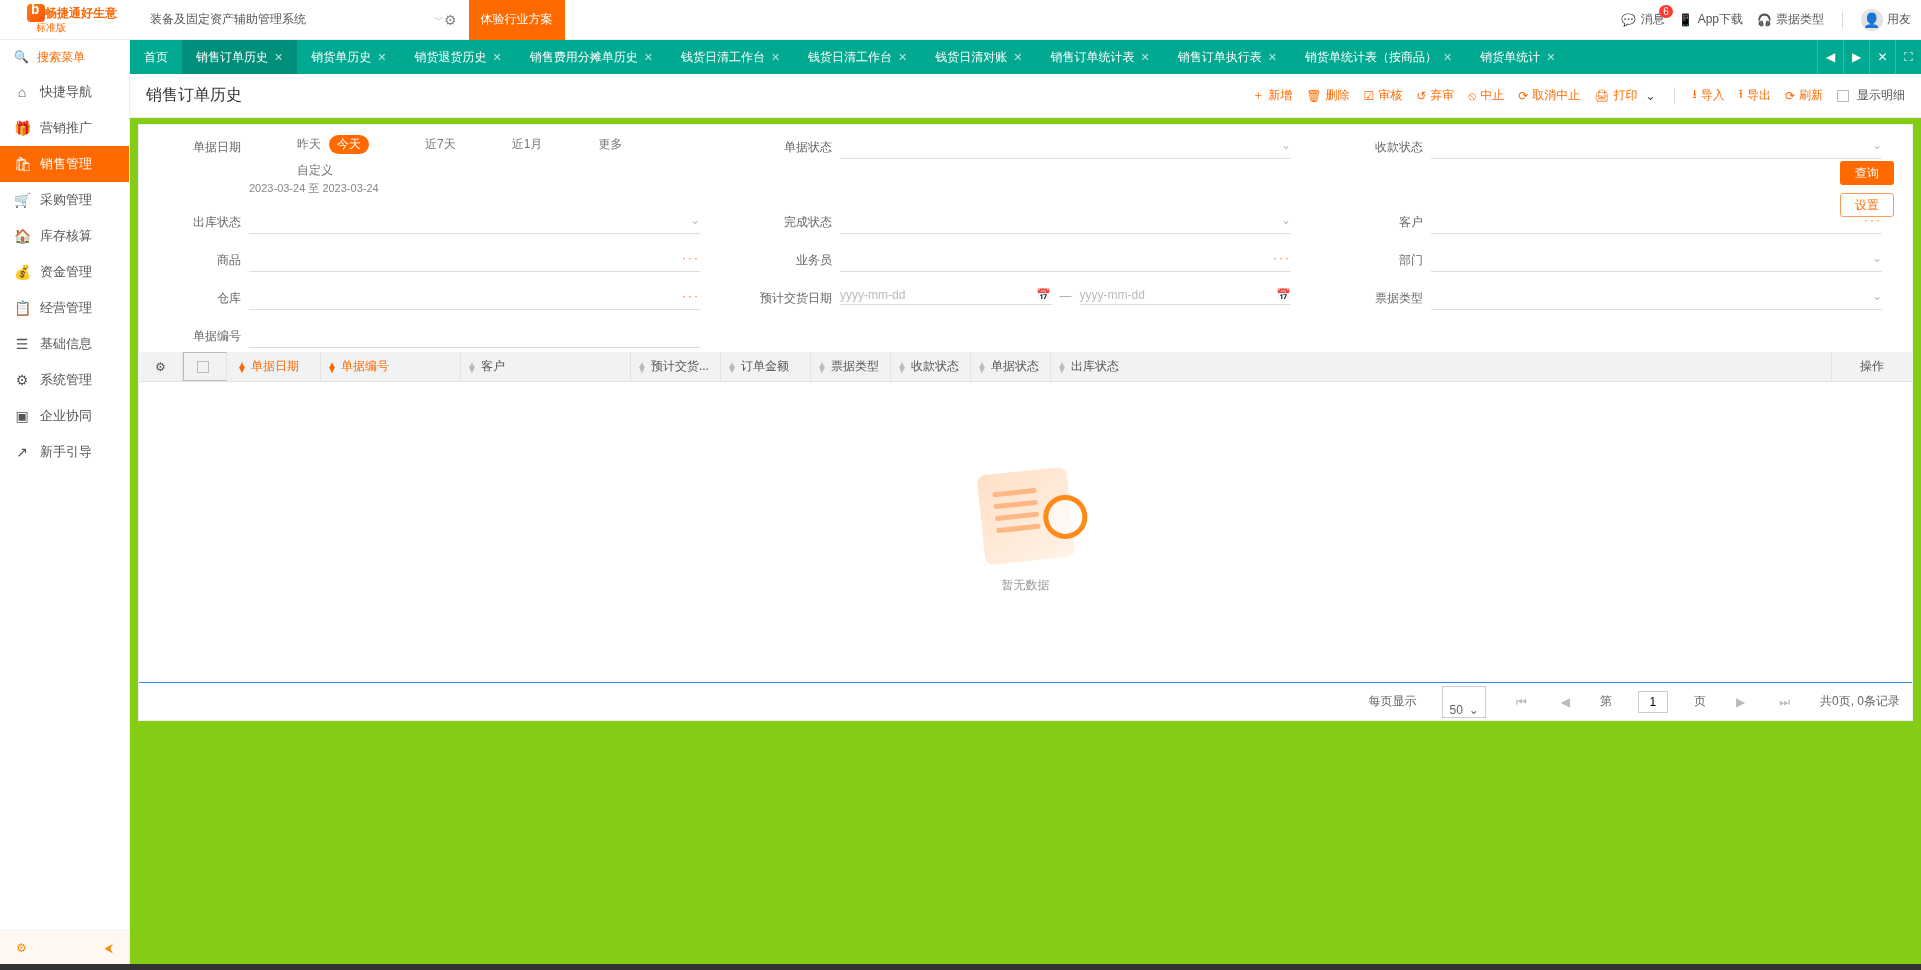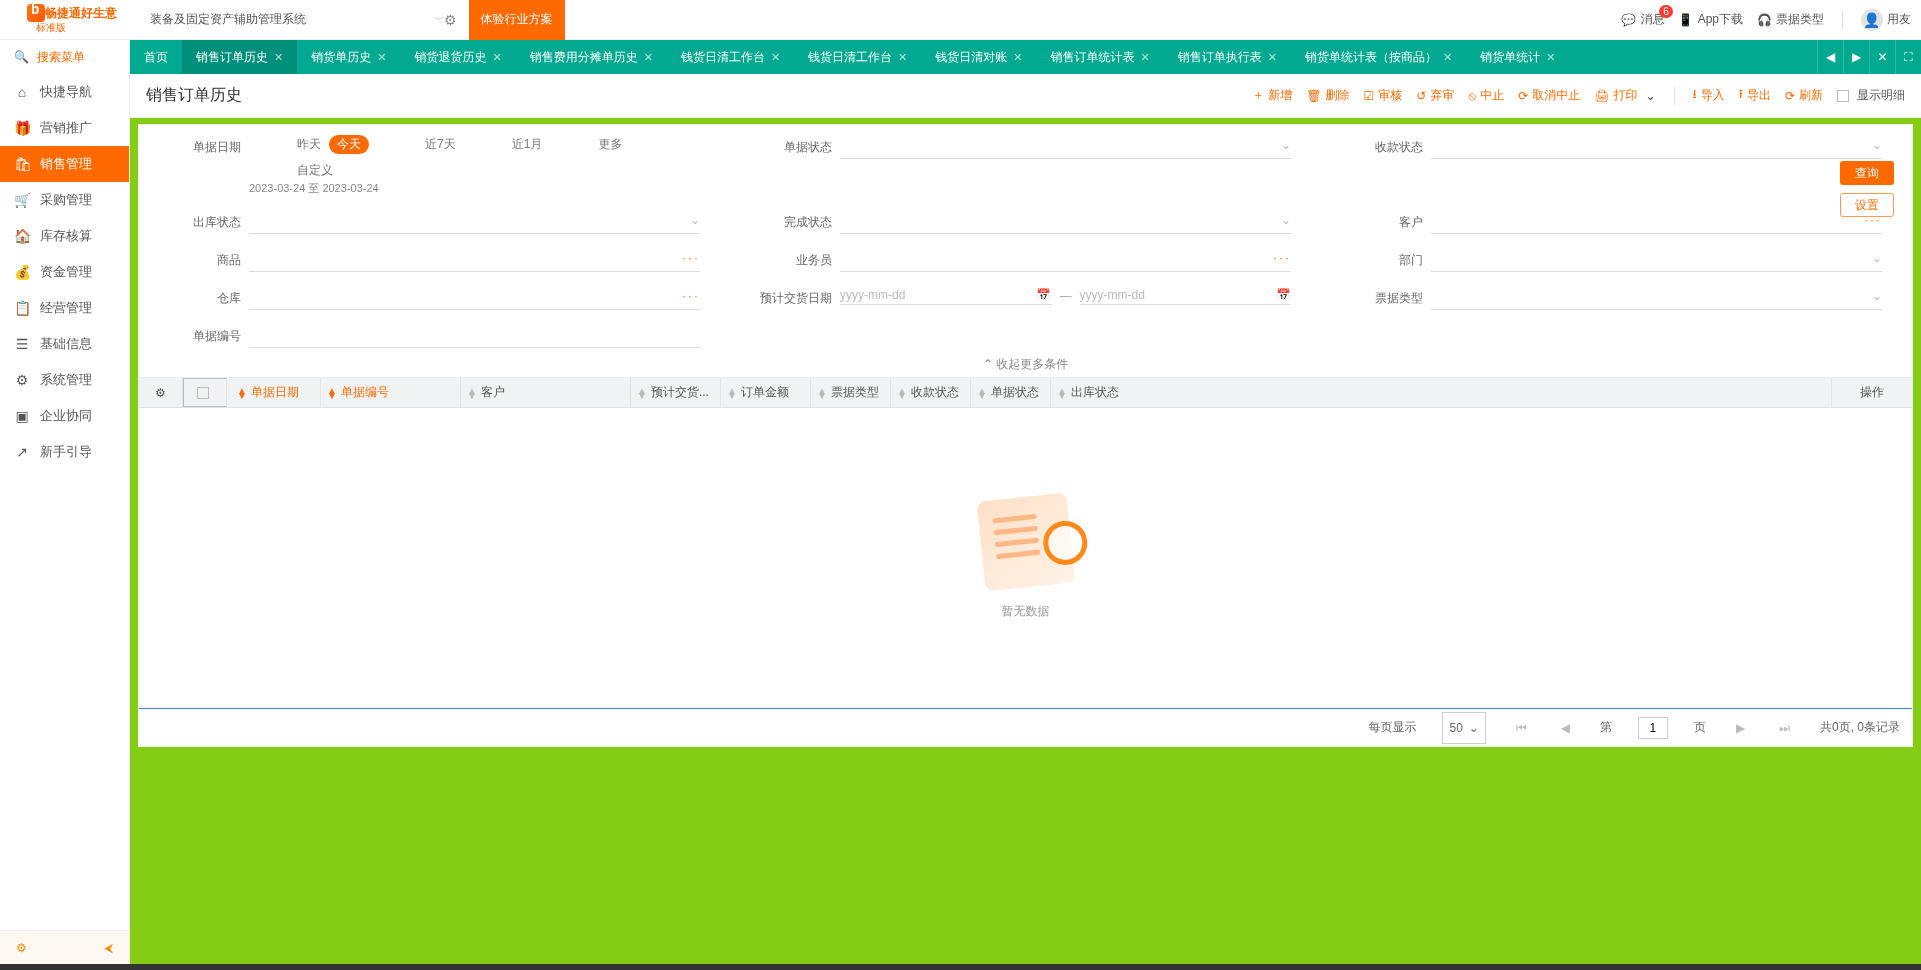--- a/index.html
+++ b/index.html
@@ -88,21 +88,21 @@
 .th.orange .sort{ color:#ff6a00;}
 .th.orange{ color:#ff6a00;}
 .empty{ height:300px; display:flex; flex-direction:column; align-items:center; justify-content:center; color:#999; font-size:12px; gap:16px;}
 .empty-ill{ width:90px; height:90px; background:linear-gradient(145deg,#ffe0c7,#fff3e8); border-radius:8px; position:relative; transform:rotate(-6deg);}
 .empty-ill::before{content:""; position:absolute; left:14px; top:18px; width:44px; height:5px; background:#ffb885; border-radius:2px; box-shadow:0 12px 0 #ffb885,0 24px 0 #ffb885,0 36px 0 #ffb885;}
 .empty-ill::after{content:""; position:absolute; right:-16px; top:28px; width:34px; height:34px; border:5px solid #ff8a1a; border-radius:50%; background:rgba(255,255,255,.6);}
 .tfoot{ display:flex; align-items:center; height:38px; border-top:1px solid #3b82f6; padding:0 12px; font-size:12px; color:#666; gap:26px;}
 .tfoot .sp{ margin-left:auto;}
 .page-inp{ width:30px; height:22px; border:1px solid #ccc; text-align:center; font-size:12px;}
 .pg-btn{ color:#bbb; cursor:pointer; padding:0 4px;}
-.sel{ border:1px solid #ccc; height:32px; padding:0 6px; display:flex; align-items:center; gap:6px;}
+.sel{ border:1px solid #ccc; height:32px; padding:0 6px; display:flex; align-items:flex-end; gap:6px;}
 
 .bottom-strip{ height:6px; background:#333;}
 </style>
 </head>
 <body>
 
 <div class="app">
 
   <div class="topbar">
     <div class="logo-area">
@@ -412,23 +412,20 @@
             </div>
 
           <div class="frow">
               <div class="flabel">单据编号</div>
               <div class="fctrl"></div>
             </div>
           <div></div>
             <div></div>
         </div>
       </div>
-      <div class="collapse-bar">
-        <span>⌃ </span><span>收起更多条件</span>
-      </div>
 
       <div class="tbl-wrap">
         <div class="thead">
           <div class="th first">
               <span>⚙</span>
             </div>
           <div class="th chk">
               <span class="chk"></span>
             </div>
           <div id="thead-cols" style="display:flex; flex:1; height:100%">

